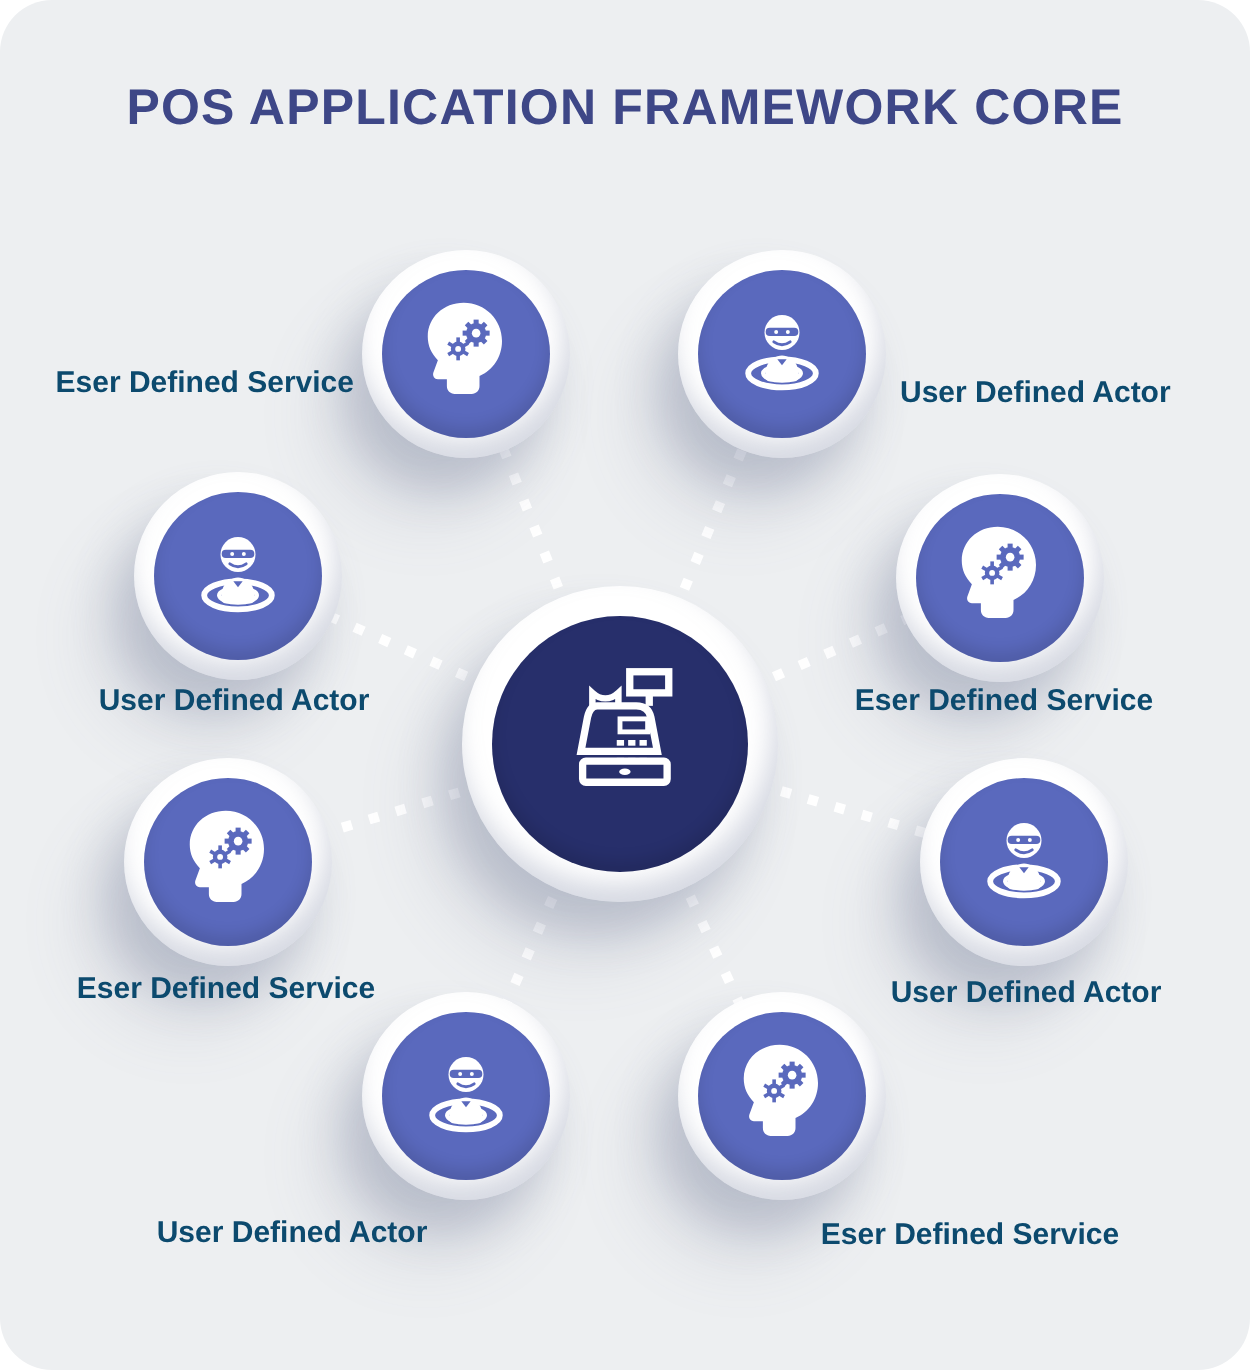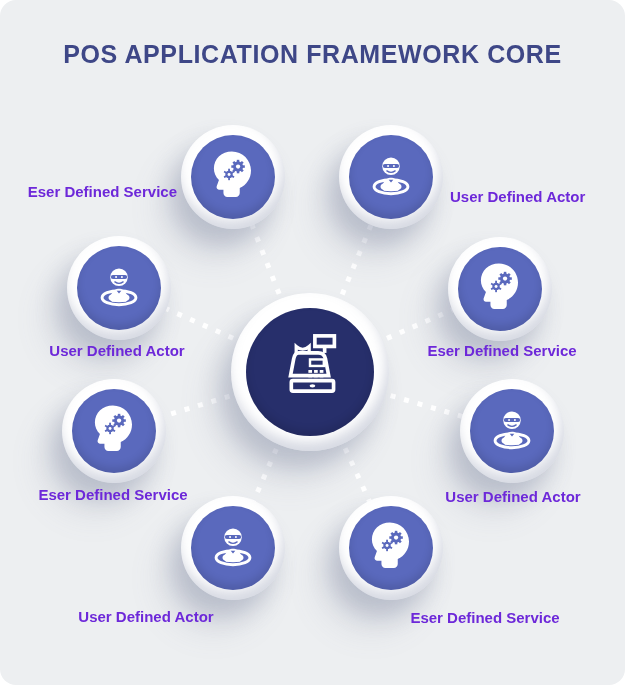--- a/index.html
+++ b/index.html
@@ -1,19 +1,19 @@
 <!DOCTYPE html>
 <html><head>
 <meta charset="utf-8">
 <style>
   html,body{margin:0;padding:0;background:#ffffff;}
   body{font-family:"Liberation Sans", sans-serif; -webkit-font-smoothing:antialiased;}
   .panel{
     position:relative;width:625px;height:685px;background:#edeff1;
-    border-radius:16px;overflow:hidden;
+    border-radius:26px;overflow:hidden;
   }
   .title{
     position:absolute;left:0;top:40px;width:625px;text-align:center;
     font-size:25px;font-weight:700;letter-spacing:0.6px;color:#3e4787;margin:0;
   }
   svg.links{position:absolute;left:0;top:0;}
   .ring{
     position:absolute;background:#ffffff;border-radius:50%;
     box-shadow: inset -3px -9px 12px rgba(140,150,175,.35),
                 -10px 16px 22px rgba(110,120,150,.30),
@@ -22,21 +22,21 @@
   }
   .disc{
     border-radius:50%;display:flex;align-items:center;justify-content:center;
     box-shadow: inset 0 -5px 8px rgba(0,0,0,.12);
   }
   .sat{width:104px;height:104px;}
   .sat .disc{width:84px;height:84px;background:#5a69bd;}
   .hub{width:158px;height:158px;}
   .hub .disc{width:128px;height:128px;background:#272f6b;}
   .node-label{
-    position:absolute;font-size:15px;font-weight:700;color:#6d28d9;
+    position:absolute;font-size:15px;font-weight:700;color:#0c4a6e;
     text-align:center;line-height:18px;
   }
   .ta-r{text-align:right;} .ta-l{text-align:left;}
 </style>
 </head>
 <body>
 
 <div class="panel">
 
   <h1 class="title">POS APPLICATION FRAMEWORK CORE</h1>

